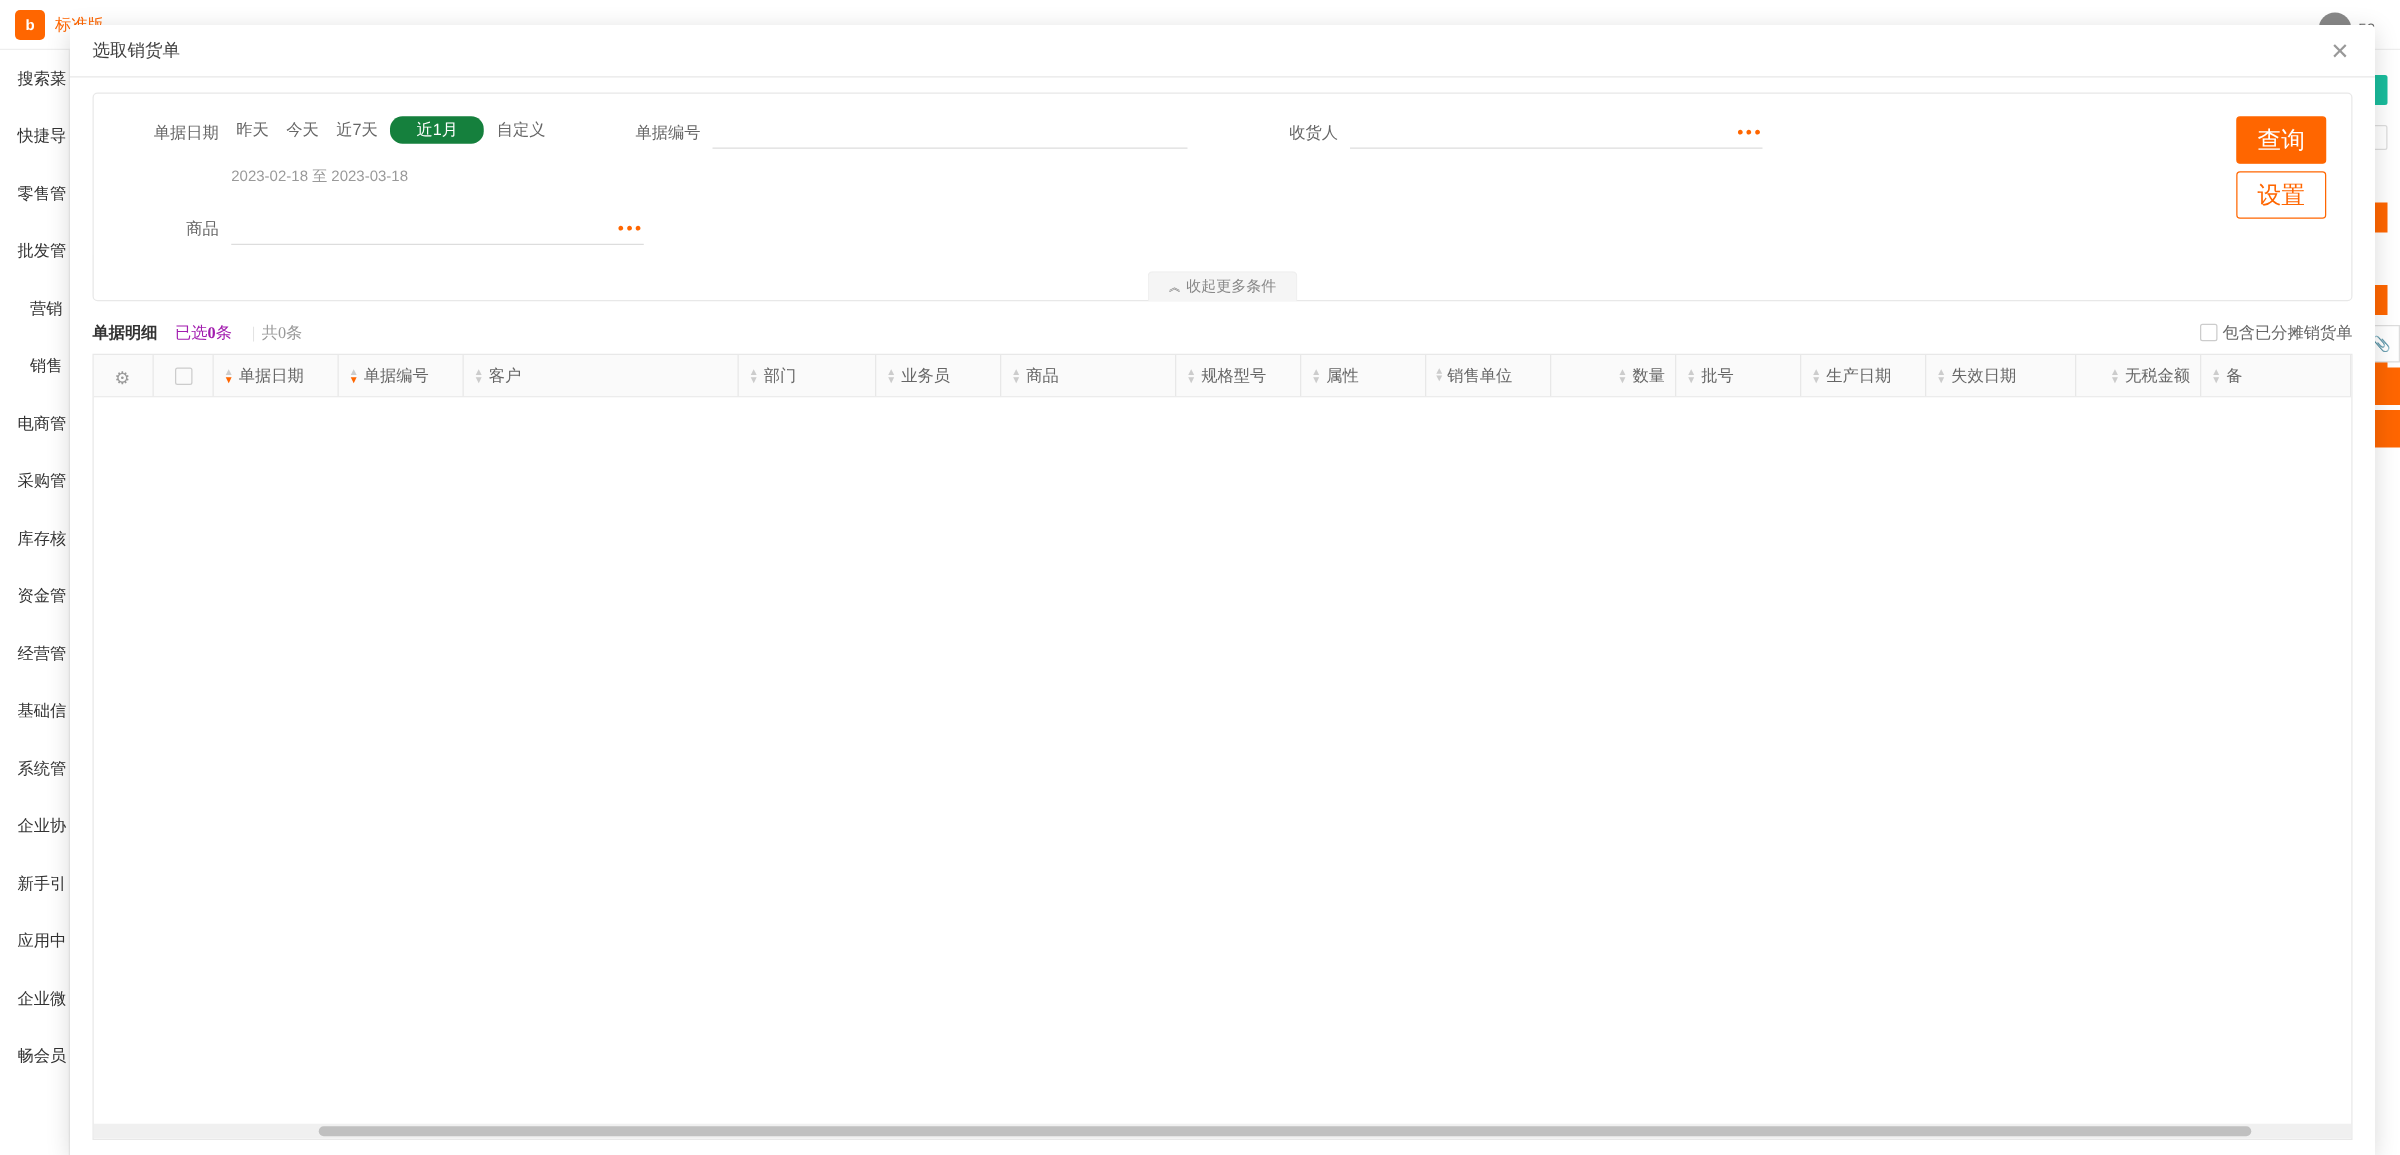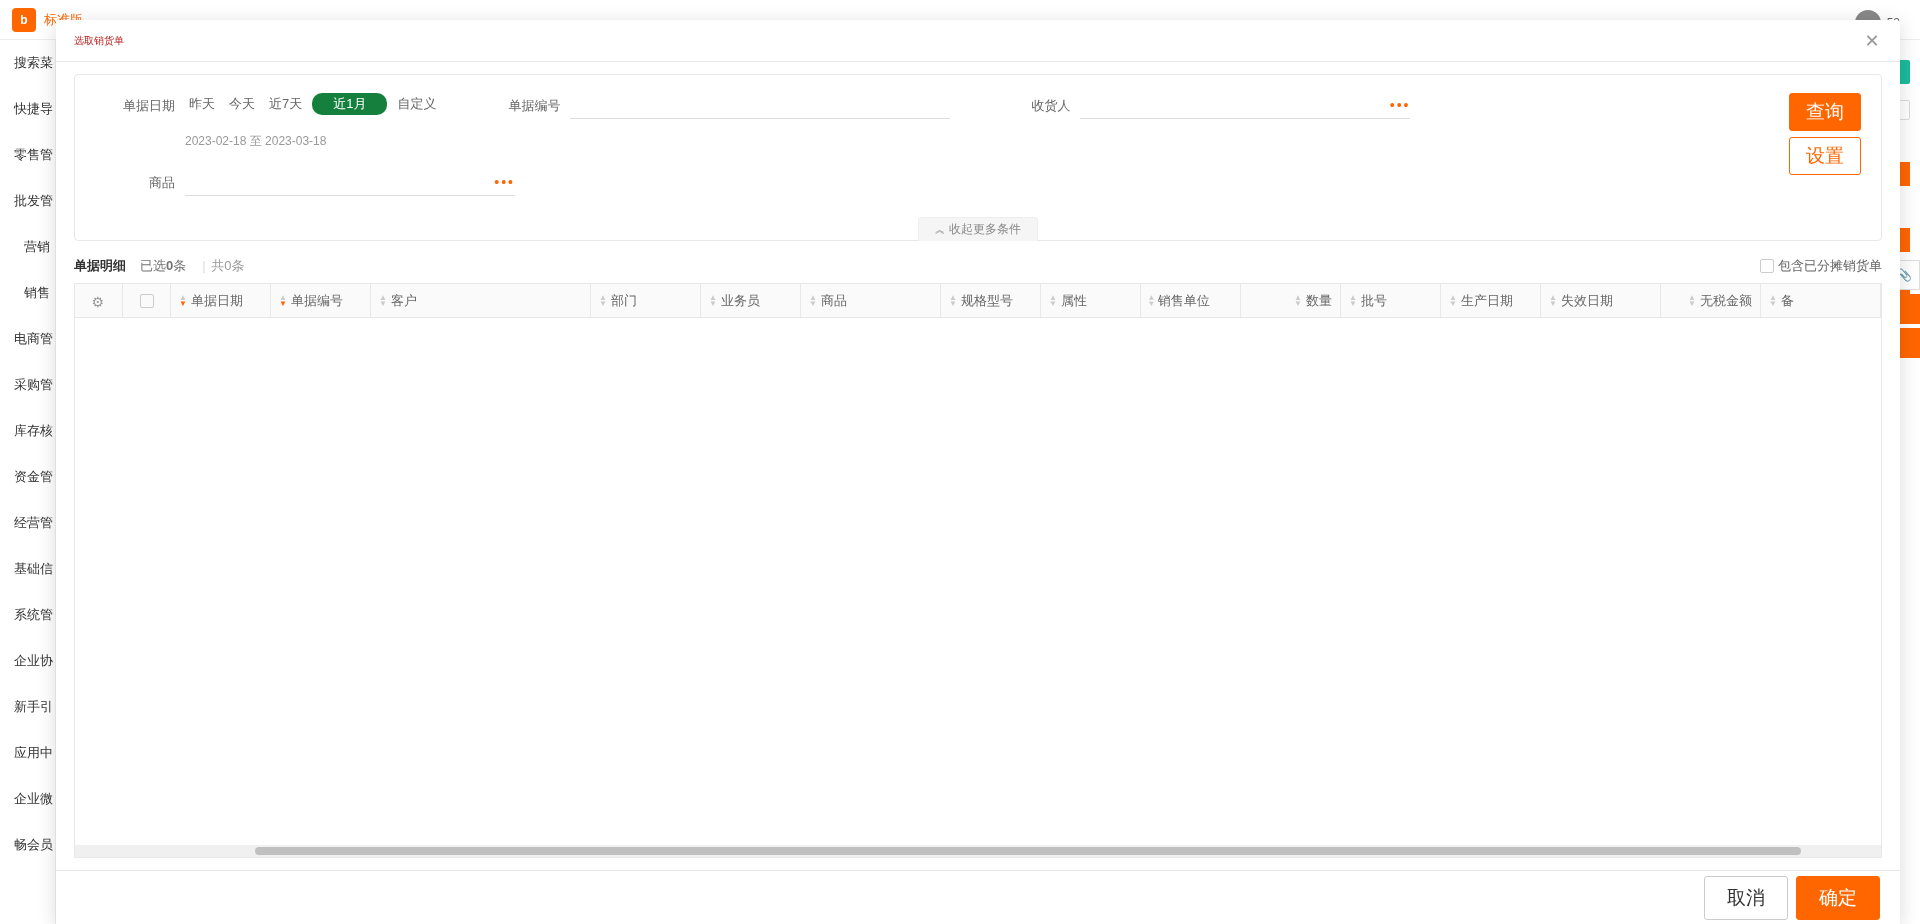--- a/index.html
+++ b/index.html
@@ -135,22 +135,22 @@
     
     .modal-header {
       height: 42px;
       display: flex;
       align-items: center;
       justify-content: space-between;
       padding: 0 18px;
       border-bottom: 1px solid #e8e8e8;
     }
     .modal-title {
-      font-size: 10px;
-      color: #b91c1c;
+      font-size: 14px;
+      color: #404040;
     }
     .modal-close {
       width: 20px;
       height: 20px;
       cursor: pointer;
       color: #999;
       font-size: 18px;
       display: flex;
       align-items: center;
       justify-content: center;
@@ -305,34 +305,35 @@
     }
     .collapse-toggle .chevron {
       font-size: 10px;
     }
     
     .list-header-row {
       display: flex;
       align-items: center;
       justify-content: space-between;
       padding: 6px 0 8px 0;
+      font-family: Liberation Serif, serif;
     }
     .list-tabs {
       display: flex;
       align-items: center;
       gap: 14px;
       font-size: 13px;
     }
     .list-tab {
       color: #333;
       font-weight: bold;
       cursor: pointer;
     }
     .list-count {
-      color: #737373;
+      color: #a21caf;
     }
     .list-count strong {
       font-weight: bold;
     }
     .list-total {
       color: #999;
     }
     .list-total::before {
       content: "| ";
       color: #ddd;
@@ -720,19 +721,15 @@
           </div>
         </div>
         <div class="table-body"></div>
         <div class="hscroll">
           <div class="hscroll-thumb"></div>
         </div>
       </div>
 
     </div>
 
-    <div class="modal-footer">
-      <div class="btn btn-default btn-lg">取消</div>
-      <div class="btn btn-primary btn-lg">确定</div>
-    </div>
 
   </div>
 </div>
 
 </body></html>

